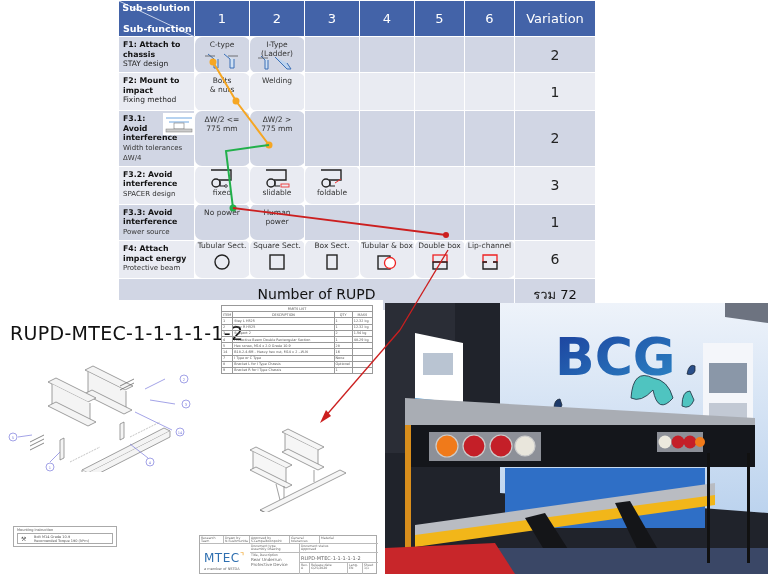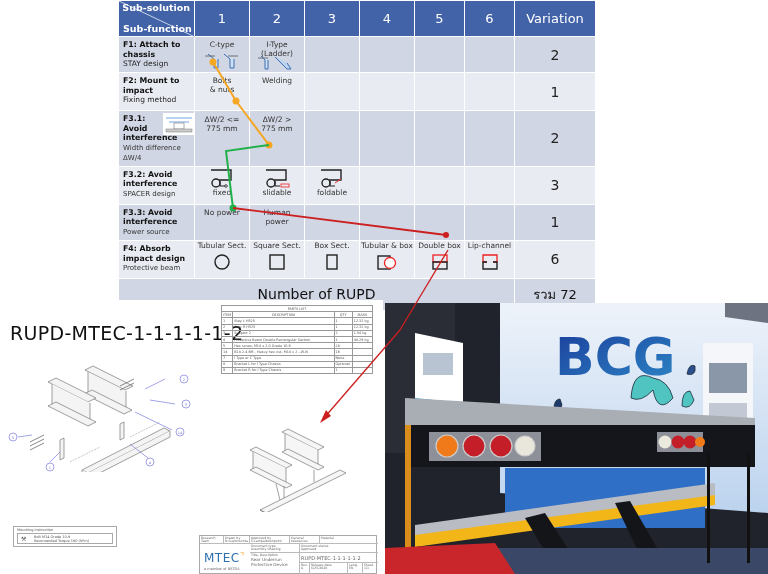--- a/index.html
+++ b/index.html
@@ -14,21 +14,21 @@
   .morph th.corner { position: relative; background: #4363a8; }
   .corner .sol { position: absolute; right: 4px; top: 1px; font-size: 9.5px; font-weight: bold; }
   .corner .fn { position: absolute; left: 4px; bottom: 2px; font-size: 9.5px; font-weight: bold; }
   .corner svg { position: absolute; left: 0; top: 0; }
   .morph tr.odd td { background: #d1d6e4; }
   .morph tr.even td { background: #e9ebf2; }
   .morph tr.total td { background: #d1d6e4; }
   .fcell { padding: 3px 4px; font-size: 7.5px; color: #222; line-height: 1.25; }
   .fcell b { font-weight: bold; color: #111; font-size: 7.8px; }
   .fcell .sub { font-size: 7px; color: #333; }
-  .opt { text-align: center; font-size: 7.5px; color: #333; padding-top: 3px; line-height: 1.2; position: relative; }
+  .opt { text-align: center; font-size: 7.5px; color: #333; padding-top: 3px; line-height: 1.2; position: relative; border-radius: 7px; }
   .var { text-align: center; vertical-align: middle !important; font-size: 14px; color: #222; }
   .total-label { text-align: center; vertical-align: middle !important; font-size: 14px; color: #111; }
   .total-val { text-align: center; vertical-align: middle !important; font-size: 13px; color: #111; }
   .shape { display: block; margin: 3px auto 0; }
 
   
   .sheet { position: absolute; left: 0; top: 300px; width: 383px; height: 274px; background: #fff; }
   .sheet-title { position: absolute; left: 10px; top: 22px; font-size: 19px; color: #111; letter-spacing: 0.3px; }
   .parts { position: absolute; left: 221px; top: 5px; width: 152px; border-collapse: collapse; font-size: 3.4px; color: #555; }
   .parts td, .parts th { border: 0.6px solid #999; padding: 0 1px; height: 6.2px; white-space: nowrap; overflow: hidden; font-weight: normal; }
@@ -116,21 +116,21 @@
       <td></td>
           <td></td>
           <td></td>
           <td></td>
       <td class="var">1</td>
     </tr>
 
     <tr class="odd" style="height:42px">
       <td class="fcell" style="position:relative">
         <b style="display:inline-block;width:38px">F3.1: Avoid interference</b><br>
-        <span class="sub">Width difference</span><br>
+        <span class="sub">Width tolerances</span><br>
         <span class="sub">ΔW/4</span>
         <svg width="32" height="22" style="position:absolute;right:-1px;top:2px;background:#fff">
           <line x1="3" y1="5" x2="29" y2="5" stroke="#4a90d9" stroke-width="0.8"></line>
           <line x1="6" y1="9" x2="26" y2="9" stroke="#4a90d9" stroke-width="0.8"></line>
           <rect x="11" y="10" width="10" height="6" fill="none" stroke="#777" stroke-width="0.6"></rect>
           <rect x="3" y="16" width="26" height="3" fill="#ccc" stroke="#777" stroke-width="0.5"></rect>
         </svg>
       </td>
       <td class="opt" style="padding:4px 6px 0">ΔW/2 &lt;= 775 mm</td>
       <td class="opt" style="padding:4px 10px 0">ΔW/2 &gt; 775 mm</td>
@@ -188,21 +188,21 @@
       <td class="opt" style="padding:3px 12px 0">Human power</td>
       <td></td>
           <td></td>
           <td></td>
           <td></td>
       <td class="var">1</td>
     </tr>
 
     <tr class="even" style="height:38px">
       <td class="fcell">
-        <b>F4: Absorb impact design</b><br>
+        <b>F4: Attach impact energy</b><br>
         <span class="sub">Protective beam</span>
       </td>
       <td class="opt" style="padding-top:0">
         <span>Tubular Sect.</span>
         <svg class="shape" width="18" height="18">
               <circle cx="9" cy="9" r="7" fill="none" stroke="#222" stroke-width="1.4"></circle>
             </svg>
       </td>
       <td class="opt" style="padding-top:0">
         <span>Square Sect.</span>

